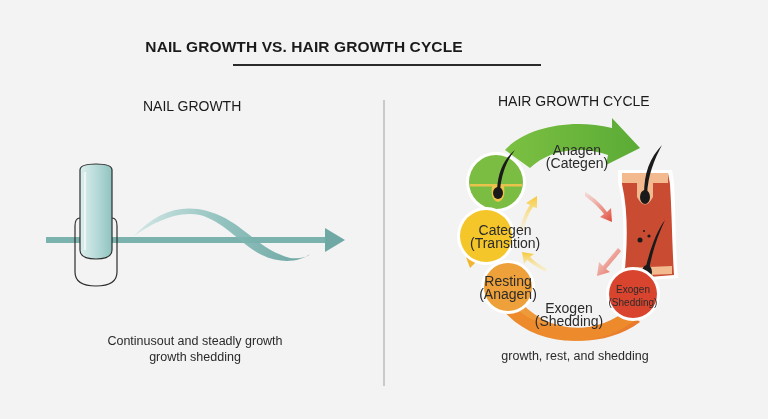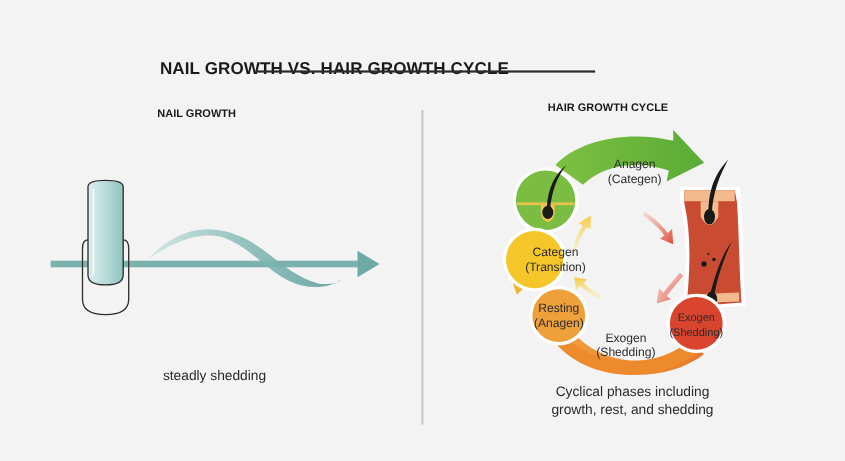--- a/index.html
+++ b/index.html
@@ -6,43 +6,43 @@
     body {
       width: 768px; height: 419px; overflow: hidden;
       background: #f3f3f3;
       font-family: "Liberation Sans", "DejaVu Sans", sans-serif;
       color: #1c1c1c;
       position: relative;
     }
     .main-title {
       position: absolute; left: 0; width: 608px; top: 38px;
       text-align: center; font-size: 15.5px; font-weight: bold;
-      letter-spacing: 0.1px; color: #1a1a1a; margin-top: 16px;
+      letter-spacing: 0.1px; color: #1a1a1a;
     }
     .title-rule {
       position: absolute; left: 233px; width: 308px; top: 64px;
       height: 2px; background: #2a2a2a;
     }
     .section-title {
-      position: absolute; font-size: 10px; font-weight: bold; color: #1a1a1a;
+      position: absolute; font-size: 14px; font-weight: normal; color: #1a1a1a;
     }
     #nail-title { left: 143px; top: 98px; }
     #hair-title { left: 498px; top: 93px; text-align: center; }
     .divider {
       position: absolute; left: 383px; top: 100px; width: 1.5px; height: 286px;
       background: #c9c9c9;
     }
     .caption {
       position: absolute; text-align: center; font-size: 12.5px; line-height: 16px; color: #2a2a2a;
     }
     #nail-caption { left: 70px; width: 250px; top: 333px; }
     #hair-caption { left: 460px; width: 230px; top: 348px; }
     svg.art { position: absolute; left: 0; top: 0; }
     .lbl {
-      position: absolute; text-align: center; font-size: 11px; line-height: 13px; color: #2b2b2b;
+      position: absolute; text-align: center; font-size: 14px; line-height: 13px; color: #2b2b2b;
     }
   </style>
 </head>
 <body>
 
 <div class="main-title">NAIL GROWTH VS. HAIR GROWTH CYCLE</div>
 <div class="title-rule"></div>
 
 <div class="section-title" id="nail-title">NAIL GROWTH</div>
 <div class="section-title" id="hair-title">HAIR GROWTH CYCLE</div>
@@ -153,18 +153,18 @@
 <div class="lbl" style="left:529px; top:302px; width:80px;">
   <div>Exogen</div>
   <div>(Shedding)</div>
 </div>
 <div class="lbl" style="left:603px; top:283px; width:60px; font-size:10px;">
   <div>Exogen</div>
   <div>(Shedding)</div>
 </div>
 
 <div class="caption" id="nail-caption">
-  <div>steadly shedding</div>
+  <div>Continusout and steadly growth</div>
+  <div>growth shedding</div>
 </div>
 <div class="caption" id="hair-caption">
-  <div>Cyclical phases including</div>
   <div>growth, rest, and shedding</div>
 </div>
 
 </body></html>

